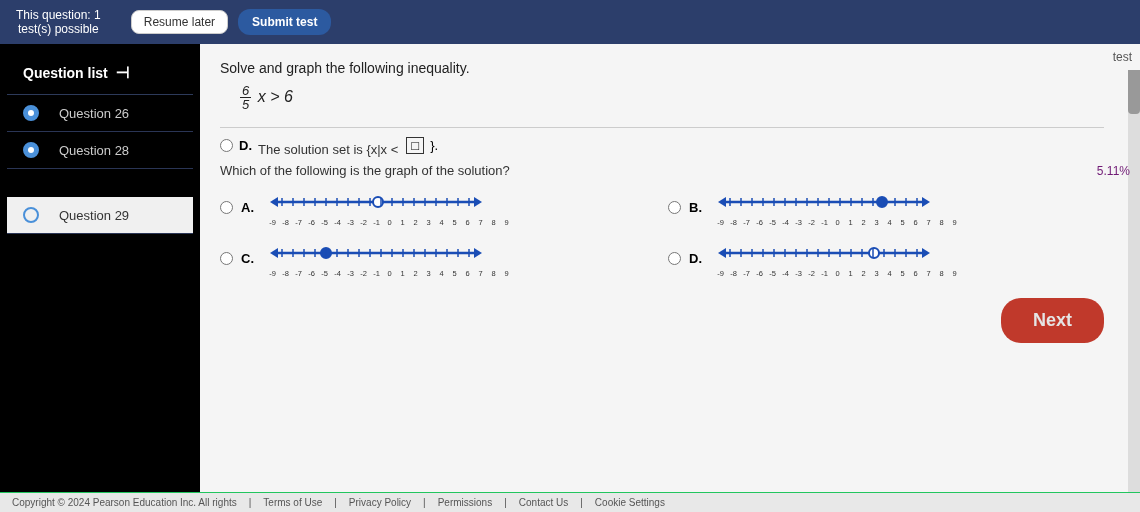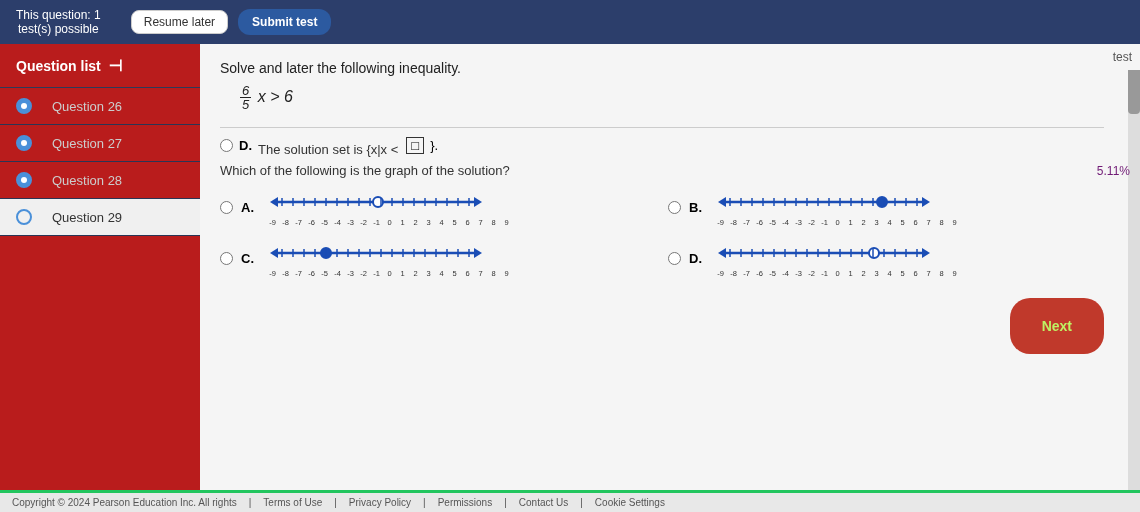--- a/index.html
+++ b/index.html
@@ -51,24 +51,24 @@
       font-weight: bold;
     }
 
     .main-area {
       display: flex;
       flex: 1;
       overflow: hidden;
     }
 
     .sidebar {
-      background: #b91c1c;
+      background: #000000;
       width: 200px;
       min-width: 200px;
-      padding: 0;
+      padding: 7px;
       display: flex;
       flex-direction: column;
     }
 
     .sidebar-header {
       display: flex;
       align-items: center;
       padding: 12px 16px;
       color: white;
       font-size: 14px;
@@ -90,20 +90,21 @@
       color: #ccc;
       font-size: 13px;
       gap: 20px;
       cursor: pointer;
       border-bottom: 1px solid #2a3555;
     }
 
     .sidebar-item.active {
       background: #f0f0f0;
       color: #333;
+      margin-top: 28px;
     }
 
     .sidebar-item .radio-circle {
       width: 16px;
       height: 16px;
       border-radius: 50%;
       border: 2px solid #4a90d9;
       display: flex;
       align-items: center;
       justify-content: center;
@@ -199,37 +200,37 @@
 
     .next-btn-area {
       display: flex;
       justify-content: flex-end;
       margin-top: 20px;
       padding-bottom: 8px;
     }
 
     .btn-next {
       background: #c0392b;
-      color: #bef264;
+      color: #e5e5e5;
       border: none;
       border-radius: 20px;
-      padding: 20px 32px;
-      font-size: 14px;
+      padding: 12px 32px;
+      font-size: 18px;
       font-weight: bold;
       cursor: pointer;
     }
 
     .footer-bar {
       background: #e8e8e8;
       padding: 4px 12px;
       font-size: 10px;
       color: #555;
       display: flex;
       gap: 12px;
-      border-top: 3px solid #22c55e;
+      border-top: 1px solid #22c55e;
     }
 
     .footer-bar a {
       color: #555;
       text-decoration: none;
     }
 
     .score-pct {
       position: absolute;
       right: 10px;
@@ -296,43 +297,39 @@
 
   <div class="sidebar">
     <div class="sidebar-header">
       <span>Question list</span>
       <span class="sidebar-collapse-btn">⊣</span>
     </div>
 
     <div class="sidebar-item">
       <div class="radio-circle filled"></div>
       <span>Question 26</span>
-    </div>
-    <div class="sidebar-item">
-      <div class="radio-circle filled"></div>
-      <span>Question 27</span>
     </div>
     <div class="sidebar-item">
       <div class="radio-circle filled"></div>
       <span>Question 28</span>
     </div>
     <div class="sidebar-item active">
       <div class="radio-circle"></div>
       <span>Question 29</span>
     </div>
   </div>
 
   <div class="content-area">
     <div class="scrollbar-track">
       <div class="scrollbar-thumb"></div>
     </div>
 
     <div style="margin-right:16px;">
 
-      <div class="question-text">Solve and later the following inequality.</div>
+      <div class="question-text">Solve and graph the following inequality.</div>
 
       <div class="math-formula">
         <span class="fraction">
           <span class="num">6</span>
           <span class="den">5</span>
         </span>
         <span>x &gt; 6</span>
       </div>
 
       <div style="border-top:1px solid #ccc; margin-bottom:8px; padding-top:6px;">

